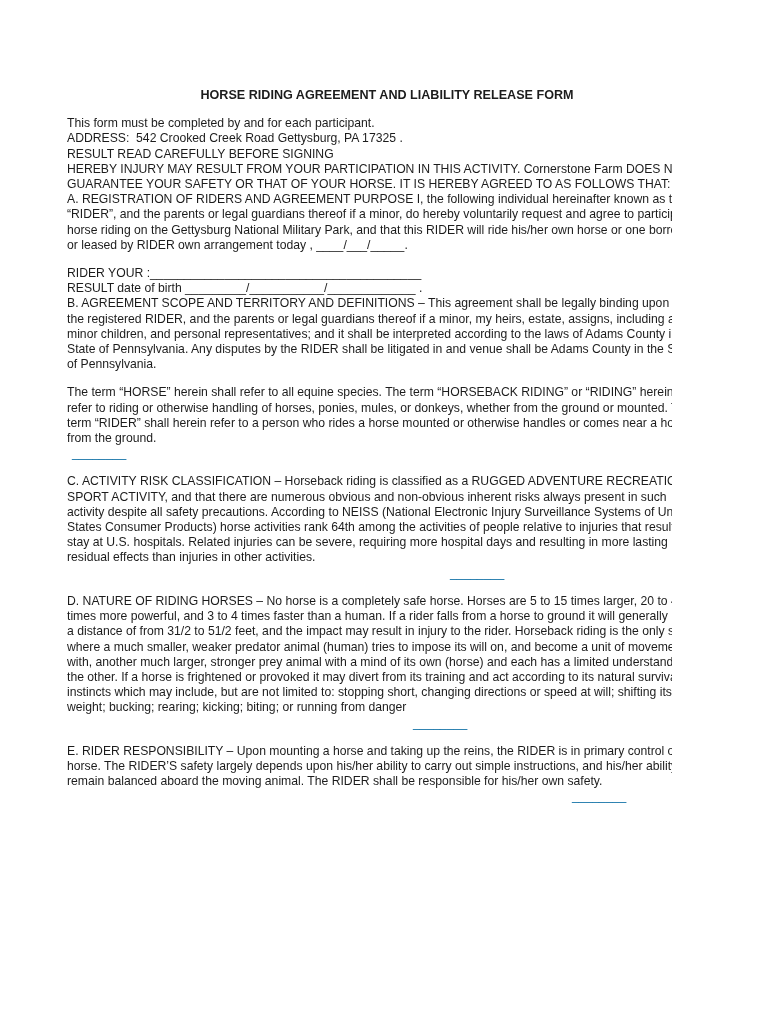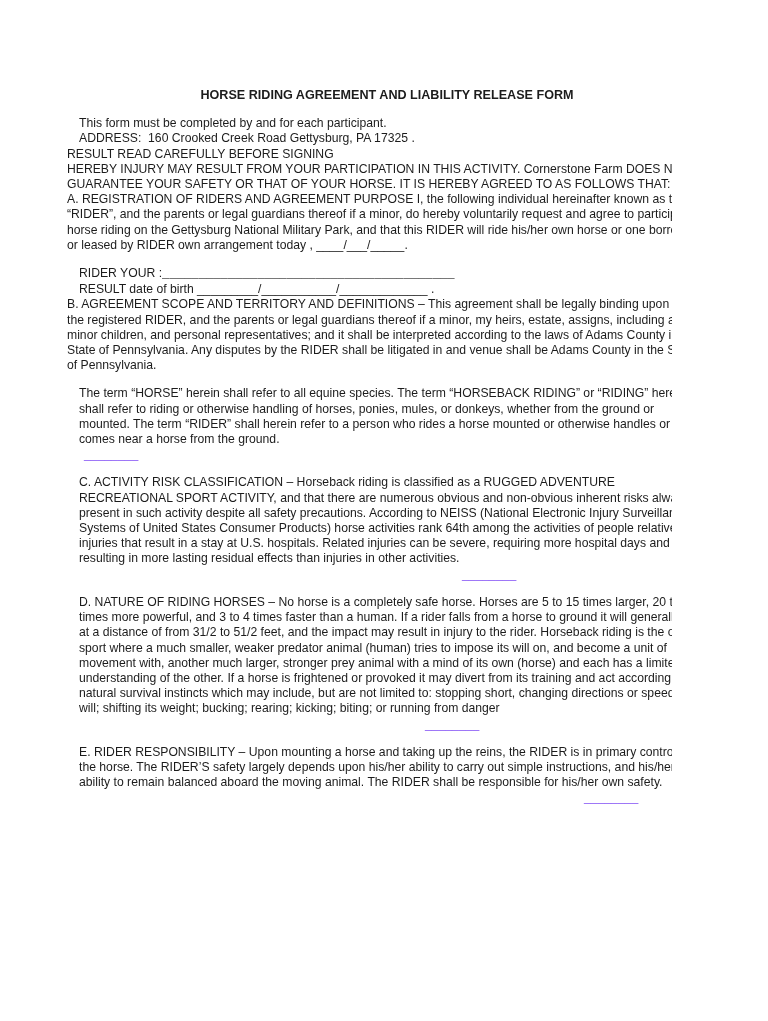--- a/index.html
+++ b/index.html
@@ -23,53 +23,52 @@
     width: 640px;
     font-size: 12.2px;
     line-height: 15.2px;
   }
   .doc p, .doc div.line {
     margin: 0;
     white-space: pre-wrap;
   }
   .block {
     margin-top: 13px;
-    margin-left: 12px;
   }
   .title {
     text-align: center;
     font-weight: bold;
     font-size: 12.6px;
     margin: 0;
     white-space: pre-wrap;
   }
   .tight { margin: 0; }
   .initial-blank {
     display: block;
-    color: #8b5cf6;
+    color: #0369a1;
     white-space: pre;
     line-height: 15.2px;
   }
   .ib-defs { margin-left: 5px; }
   .ib-c    { margin-left: 383px; }
   .ib-d    { margin-left: 346px; }
   .ib-e    { margin-left: 505px; }
-  .blank-underline { white-space: pre; font-family: Liberation Mono, monospace; }
+  .blank-underline { white-space: pre; }
 </style>
 </head>
 <body>
 
 <div class="page">
   <div class="doc">
 
     <p class="title">HORSE RIDING AGREEMENT AND LIABILITY RELEASE FORM</p>
 
     <div class="block">
       <div class="line">This form must be completed by and for each participant.</div>
-      <div class="line">ADDRESS:  160 Crooked Creek Road Gettysburg, PA 17325 .</div>
+      <div class="line">ADDRESS:  542 Crooked Creek Road Gettysburg, PA 17325 .</div>
     </div>
 
     <p class="block">RESULT READ CAREFULLY BEFORE SIGNING</p>
 
     <p class="block">HEREBY INJURY MAY RESULT FROM YOUR PARTICIPATION IN THIS ACTIVITY. Cornerstone Farm DOES NOT GUARANTEE YOUR SAFETY OR THAT OF YOUR HORSE. IT IS HEREBY AGREED TO AS FOLLOWS THAT:</p>
 
     <p class="block">A. REGISTRATION OF RIDERS AND AGREEMENT PURPOSE I, the following individual hereinafter known as the “RIDER”, and the parents or legal guardians thereof if a minor, do hereby voluntarily request and agree to participate in horse riding on the Gettysburg National Military Park, and that this RIDER will ride his/her own horse or one borrowed or leased by RIDER own arrangement today , ____/___/_____.</p>
 
     <div class="block">
       <div class="line"><span>RIDER YOUR :</span><span class="blank-underline">________________________________________</span></div>

